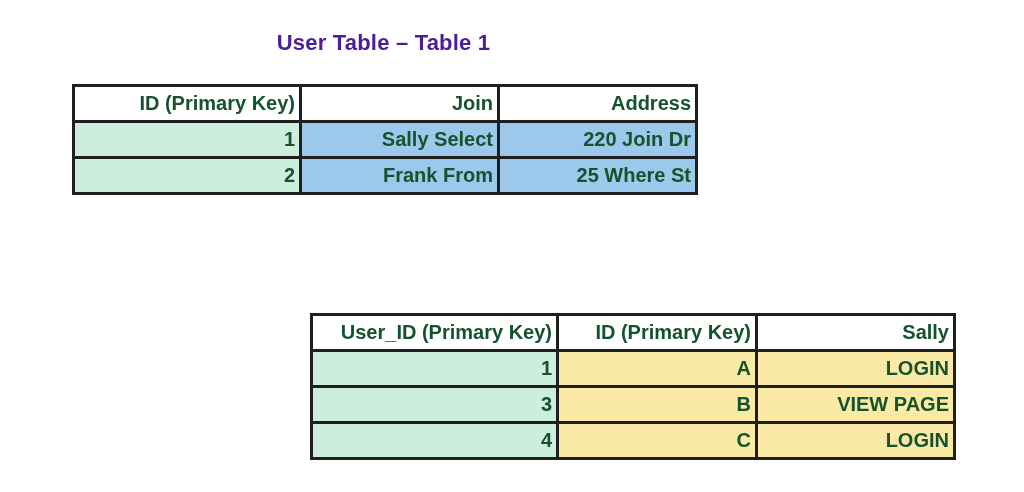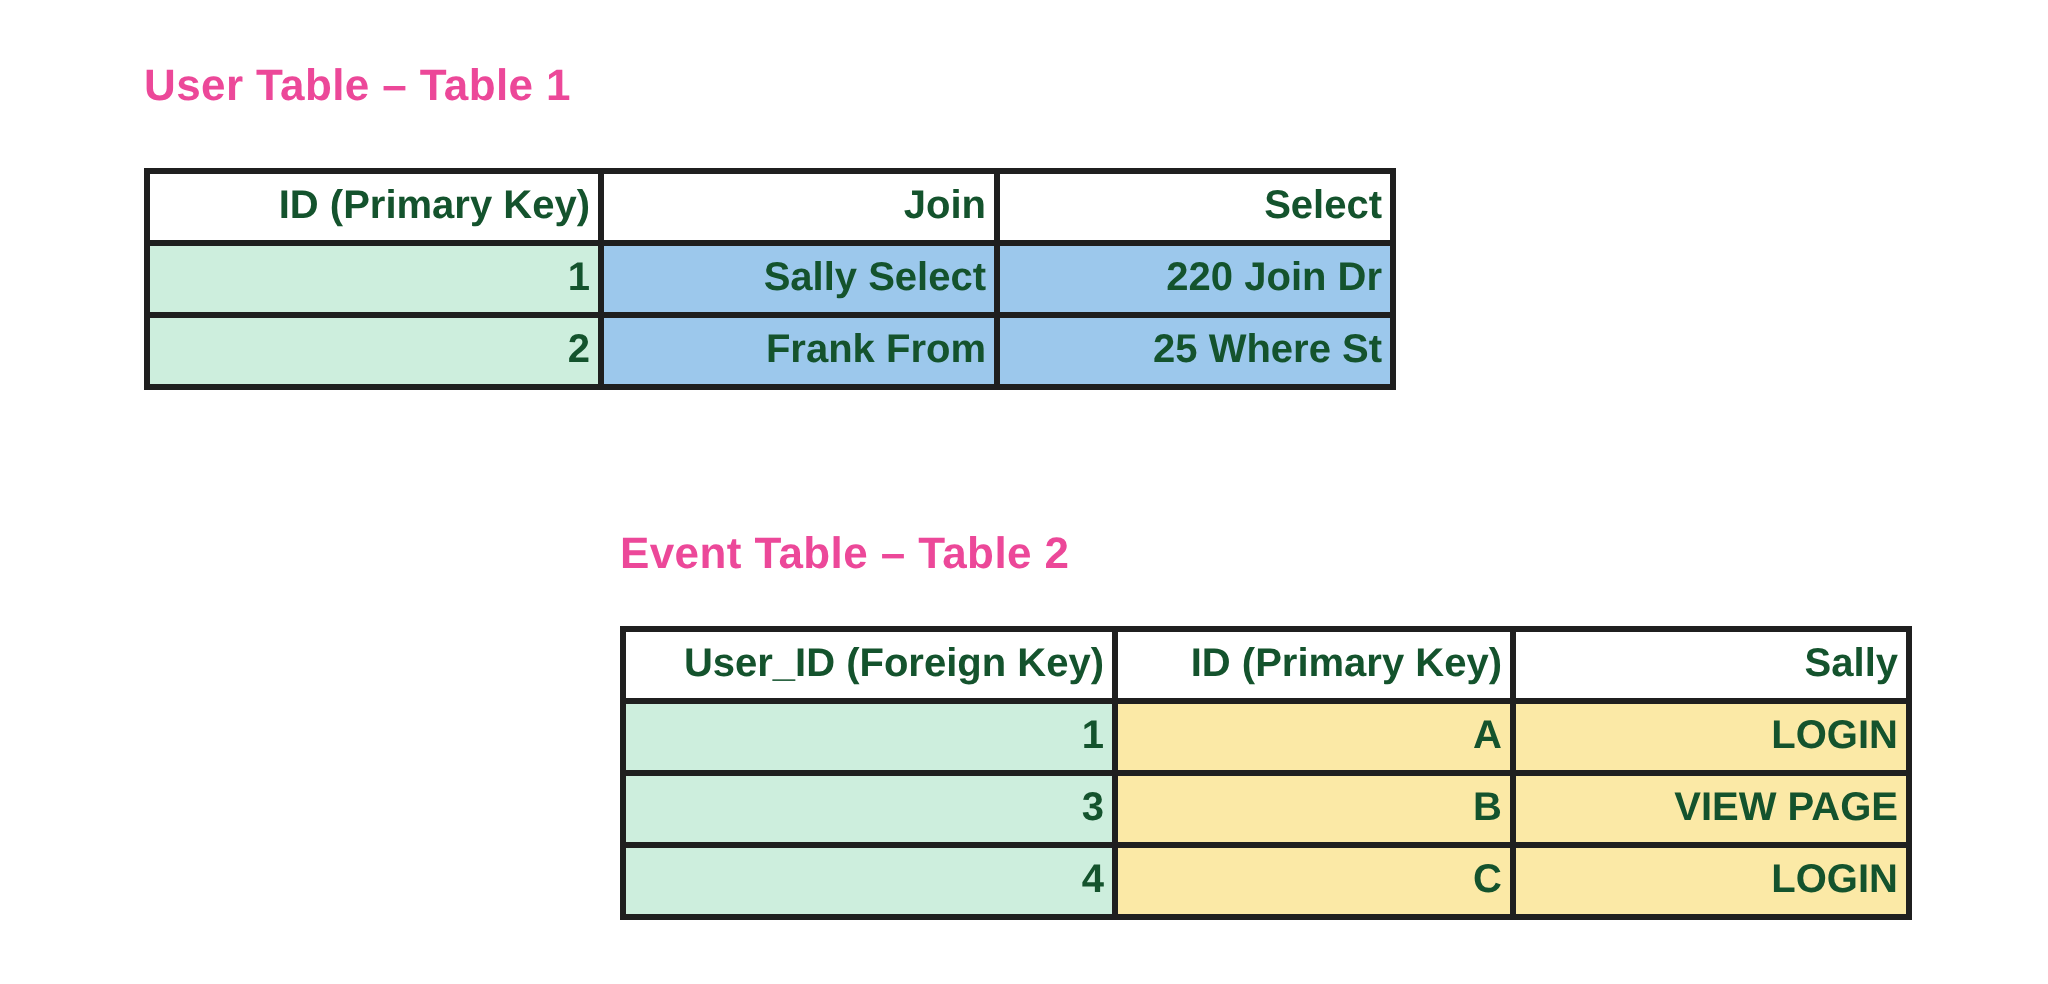--- a/index.html
+++ b/index.html
@@ -10,23 +10,24 @@
   }
   .canvas {
     position: relative;
     width: 1024px;
     height: 492px;
     background: #ffffff;
     overflow: hidden;
   }
   .tbl-title {
     position: absolute;
+    text-align: center;
     font-size: 22px;
     font-weight: bold;
-    color: #ec4899;
+    color: #4c1d95;
     letter-spacing: 0.2px;
   }
   #t1-title { left: 72px;  top: 30px;  width: 623px; }
   #t2-title { left: 310px; top: 264px; width: 643px; }
 
   table.dbtable {
     position: absolute;
     border-collapse: collapse;
     table-layout: fixed;
     background: #ffffff;
@@ -62,48 +63,47 @@
   <table class="dbtable" id="t1">
     <colgroup>
       <col style="width:227px">
         <col style="width:198px">
         <col style="width:198px">
     </colgroup>
     <thead>
       <tr>
         <th>ID (Primary Key)</th>
         <th>Join</th>
-        <th>Select</th>
+        <th>Address</th>
       </tr>
     </thead>
     <tbody>
       <tr>
         <td class="green">1</td>
         <td class="blue">Sally Select</td>
         <td class="blue">220 Join Dr</td>
       </tr>
       <tr>
         <td class="green">2</td>
         <td class="blue">Frank From</td>
         <td class="blue">25 Where St</td>
       </tr>
     </tbody>
   </table>
 
-  <div class="tbl-title" id="t2-title">Event Table – Table 2</div>
 
   <table class="dbtable" id="t2">
     <colgroup>
       <col style="width:246px">
         <col style="width:199px">
         <col style="width:198px">
     </colgroup>
     <thead>
       <tr>
-        <th>User_ID (Foreign Key)</th>
+        <th>User_ID (Primary Key)</th>
         <th>ID (Primary Key)</th>
         <th>Sally</th>
       </tr>
     </thead>
     <tbody>
       <tr>
         <td class="green">1</td>
         <td class="yellow">A</td>
         <td class="yellow">LOGIN</td>
       </tr>

